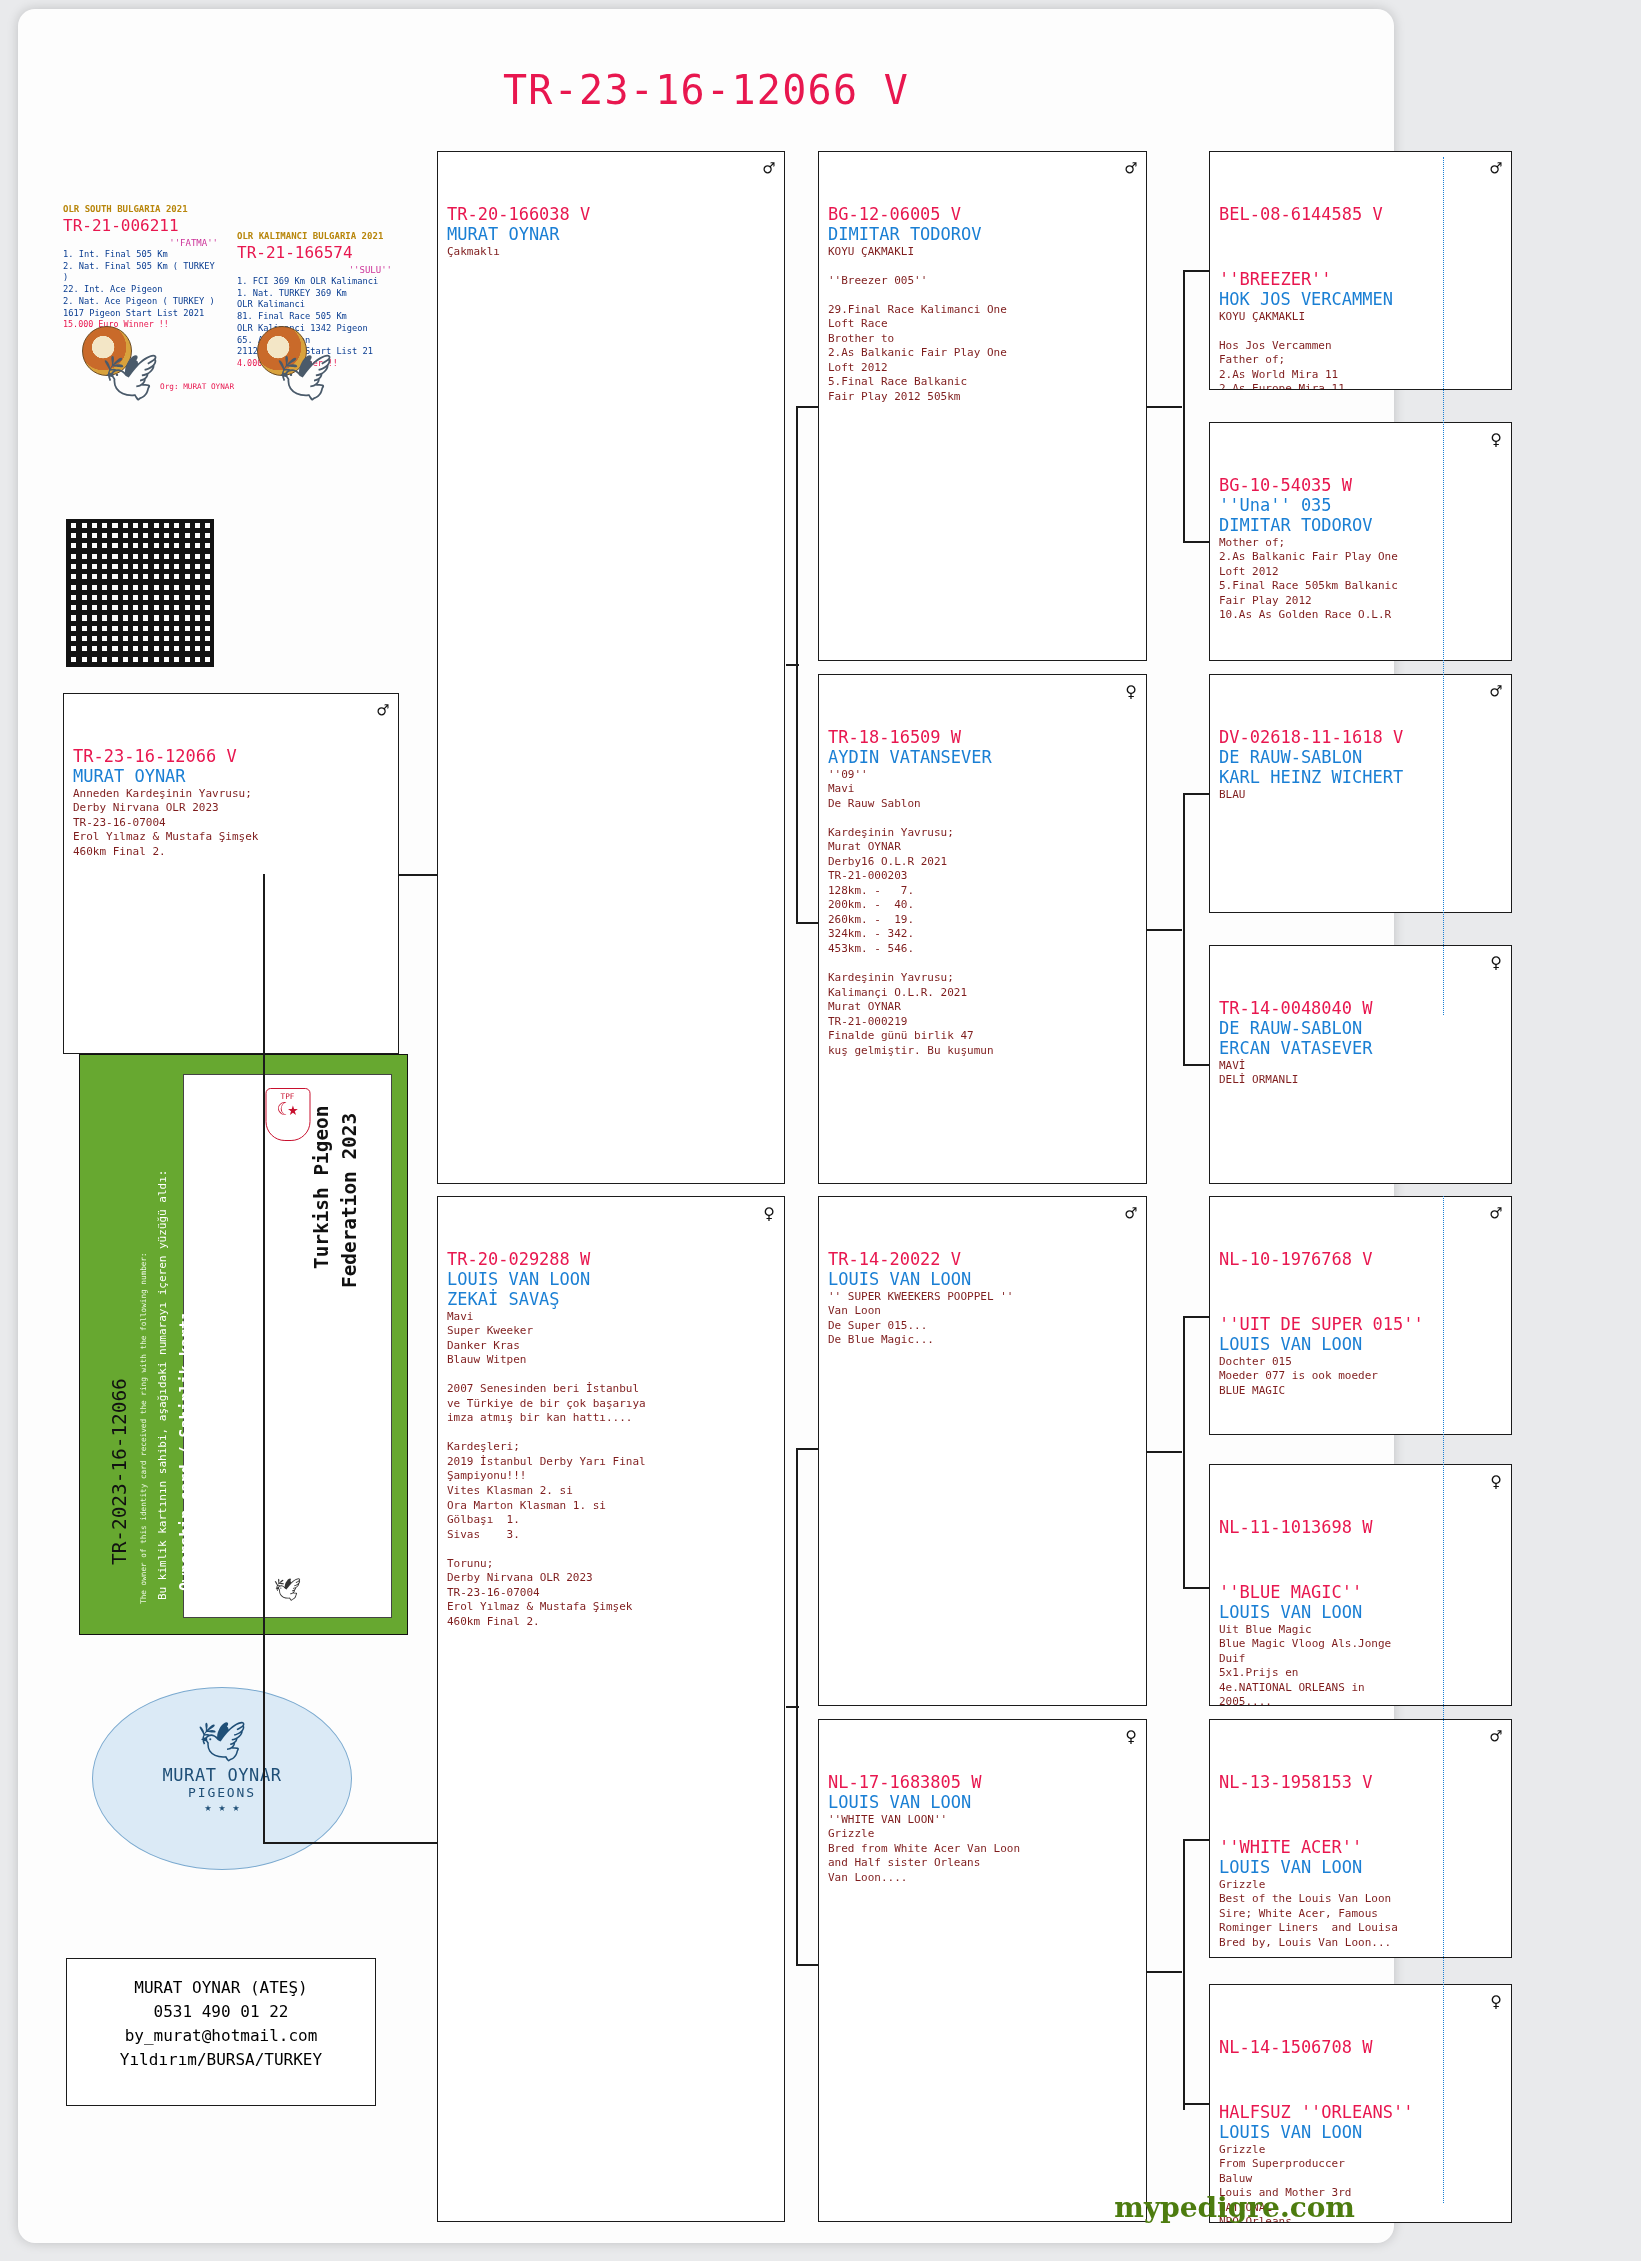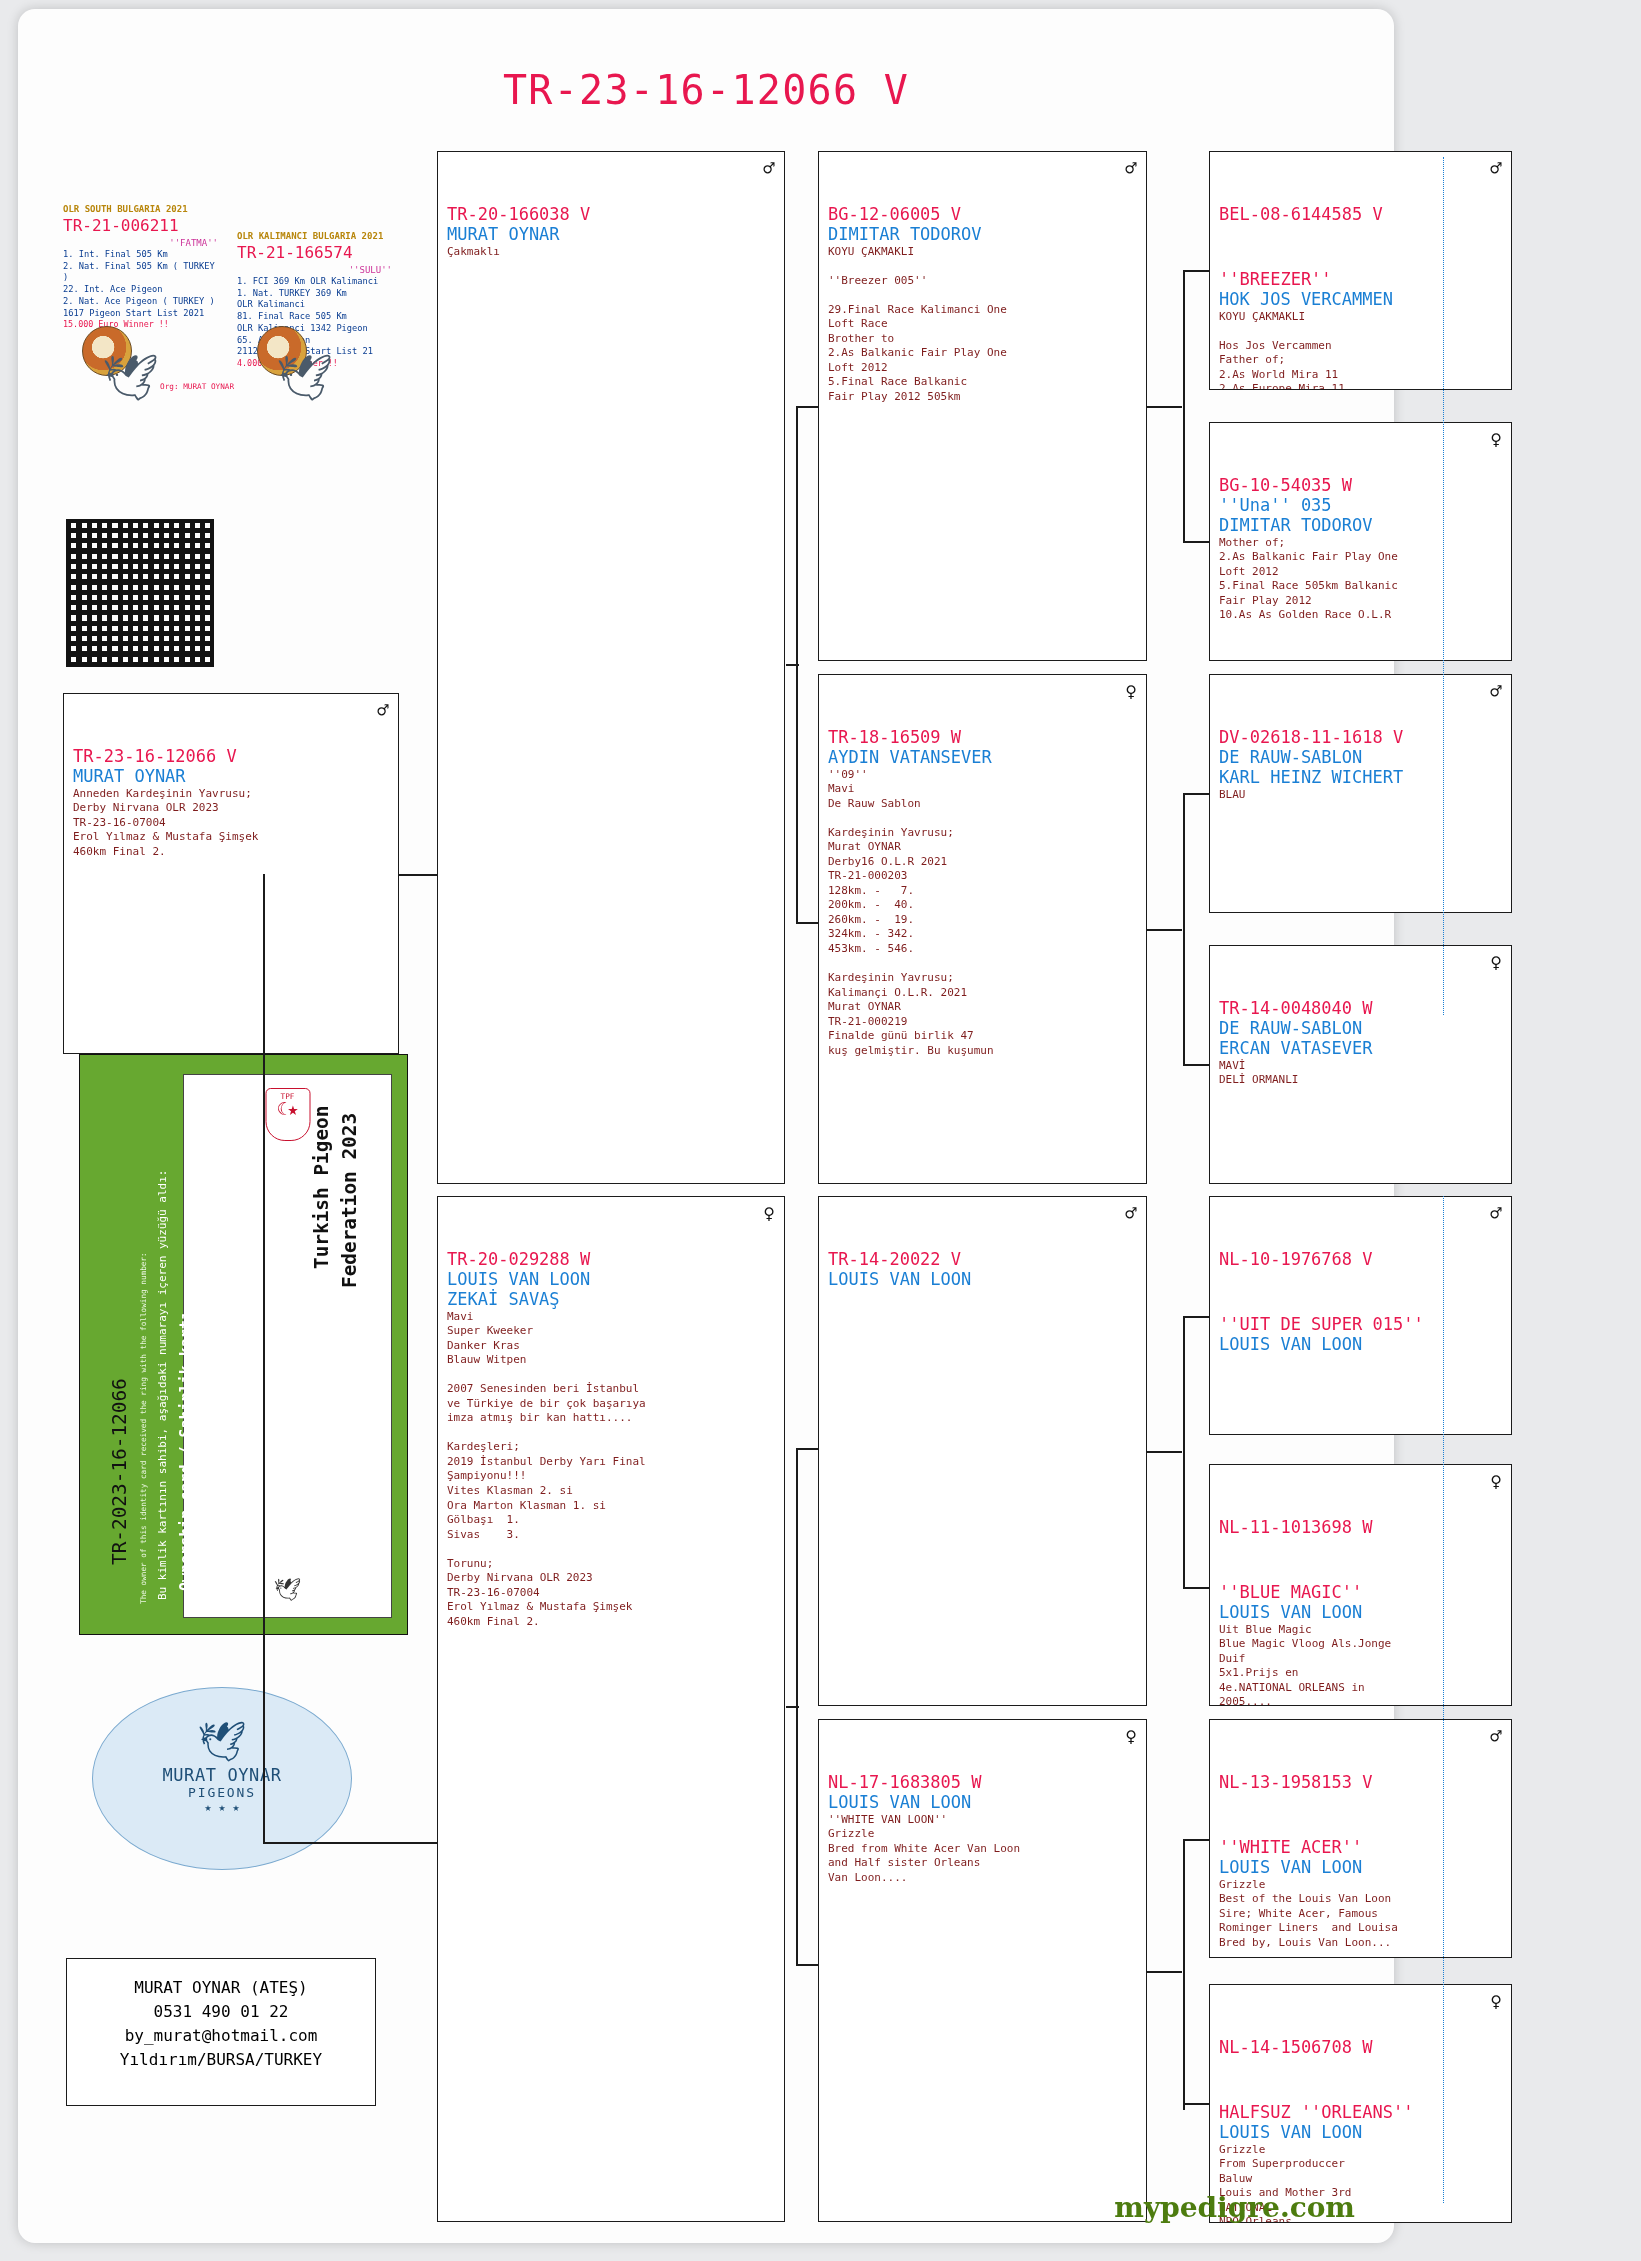--- a/index.html
+++ b/index.html
@@ -327,20 +327,24 @@
 Murat OYNAR
 TR-21-000219
 Finalde günü birlik 47
 kuş gelmiştir. Bu kuşumun</div>
   </div>
 
   <div class="card" style="left:800px; top:1187px; width:329px; height:510px;">
     <div class="sex">♂</div>
     <div class="ring">TR-14-20022 V</div>
     <div class="owner">LOUIS VAN LOON</div>
+    <div class="body">'' SUPER KWEEKERS POOPPEL ''
+Van Loon
+De Super 015...
+De Blue Magic...</div>
   </div>
 
   <div class="card" style="left:800px; top:1710px; width:329px; height:503px;">
     <div class="sex">♀</div>
     <div class="ring">NL-17-1683805 W</div>
     <div class="owner">LOUIS VAN LOON</div>
     <div class="body">''WHITE VAN LOON''
 Grizzle
 Bred from White Acer Van Loon
 and Half sister Orleans
@@ -389,20 +393,23 @@
     <div class="owner">ERCAN VATASEVER</div>
     <div class="body">MAVİ
 DELİ ORMANLI</div>
   </div>
 
   <div class="card" style="left:1191px; top:1187px; width:303px; height:239px;">
     <div class="sex">♂</div>
     <div class="ring">NL-10-1976768 V</div>
     <div class="ring">''UIT DE SUPER 015''</div>
     <div class="owner">LOUIS VAN LOON</div>
+    <div class="body">Dochter 015
+Moeder 077 is ook moeder
+BLUE MAGIC</div>
   </div>
 
   <div class="card" style="left:1191px; top:1455px; width:303px; height:242px;">
     <div class="sex">♀</div>
     <div class="ring">NL-11-1013698 W</div>
     <div class="ring">''BLUE MAGIC''</div>
     <div class="owner">LOUIS VAN LOON</div>
     <div class="body">Uit Blue Magic
 Blue Magic Vloog Als.Jonge
 Duif

